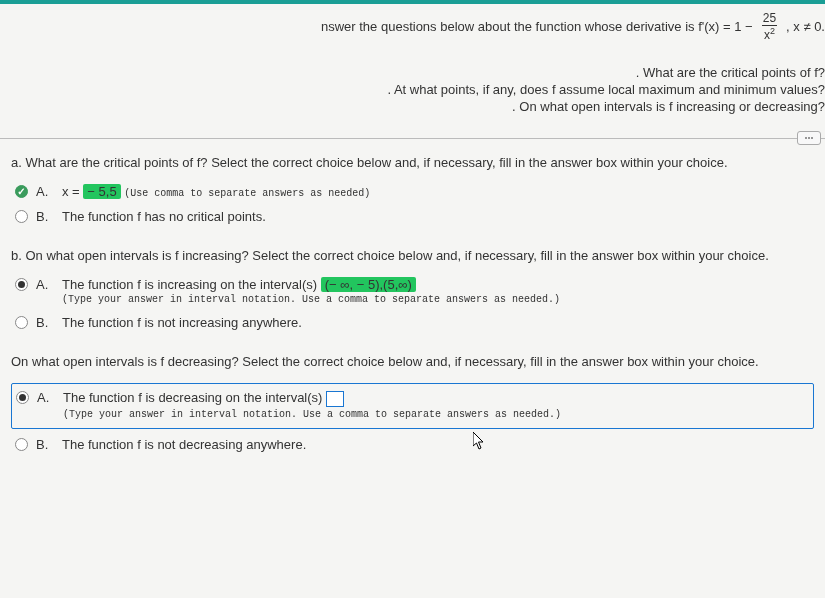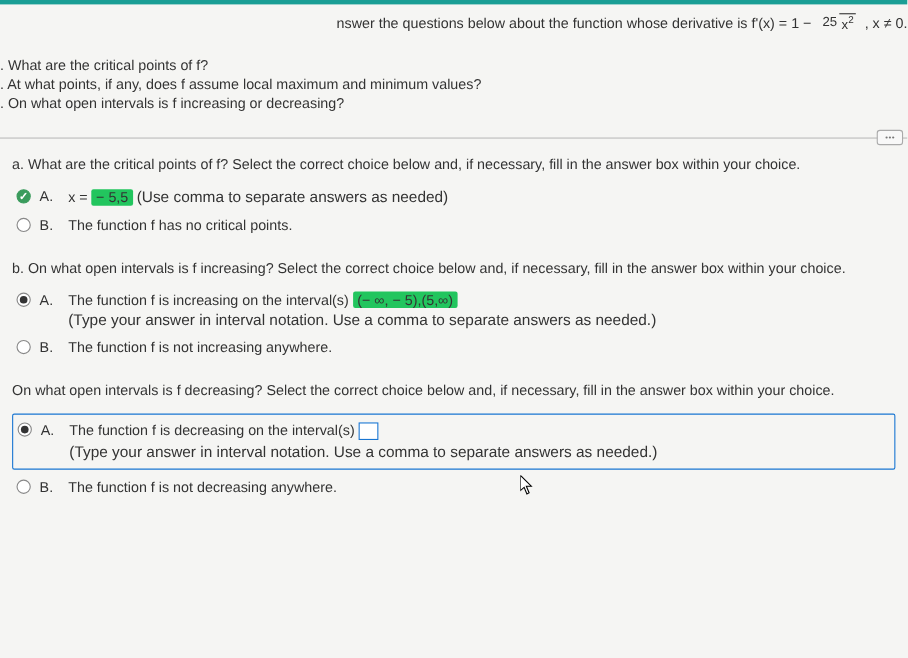--- a/index.html
+++ b/index.html
@@ -10,43 +10,43 @@
       background: #f5f5f3;
       width: 825px;
       height: 598px;
       overflow: hidden;
       position: relative;
     }
     .topbar { height: 4px; background: #1a9e95; }
     .content { padding: 8px 0 0 0; }
     .intro { padding: 0 0 16px 0; }
     .intro-text { display: flex; align-items: center; gap: 4px; justify-content: flex-end; }
-    .fraction { display: inline-flex; align-items: center; font-size: 12px; margin: 0 4px; line-height: 1; }
+    .fraction { display: inline-flex; flex-direction: column; align-items: center; font-size: 12px; margin: 0 4px; line-height: 1; }
     .fraction .num { padding: 0 2px 1px; }
     .fraction .den { border-top: 1px solid #333; padding: 1px 2px 0; }
     .sup { font-size: 9px; vertical-align: super; }
-    .qlist { padding: 8px 0 16px; }
+    .qlist { padding: 8px 0 16px; text-align: right; }
     .qlist div { margin-bottom: 2px; }
     .hr { height: 1px; background: #bbb; margin: 6px 0 16px; position: relative; }
     .more-btn { position: absolute; right: 4px; top: -7px; width: 24px; height: 14px; border: 1px solid #aaa; border-radius: 3px; background: #f8f8f8; display: flex; align-items: center; justify-content: center; gap: 1px; }
     .more-btn span { width: 2px; height: 2px; border-radius: 50%; background: #777; }
     .section { padding: 0 11px 14px; }
     .prompt { margin-bottom: 14px; }
     .option { display: flex; align-items: flex-start; gap: 8px; margin-bottom: 10px; padding-left: 4px; }
     .option-letter { font-weight: normal; min-width: 18px; }
     .option-body { flex: 1; }
     .option-body .line1 { margin-bottom: 2px; }
     .radio { width: 13px; height: 13px; border: 1px solid #888; border-radius: 50%; background: #fff; margin-top: 1px; display: flex; align-items: center; justify-content: center; flex-shrink: 0; }
     .radio.checked .dot { width: 7px; height: 7px; border-radius: 50%; background: #333; }
     .radio.checkmark { background: #3a9b5c; border-color: #3a9b5c; color: #fff; font-size: 10px; font-weight: bold; }
     .answer-box { background: #22c55e; padding: 0 4px; border-radius: 2px; display: inline-block; }
     .empty-box { display: inline-block; width: 18px; height: 16px; border: 1px solid #1976d2; background: #fff; vertical-align: middle; }
     .selected-box { border: 1px solid #1976d2; padding: 6px 6px 6px 0; margin-left: 0; border-radius: 2px; }
     .cursor { position: absolute; top: 432px; left: 473px; font-size: 16px; color: #000; pointer-events: none; }
-    .hint { font-size: 14px; }
+    .hint { font-size: 10px; font-family: Liberation Mono, monospace; }
   </style>
 </head>
 <body>
 
 <div class="topbar"></div>
 
 <div class="content">
 
   <div class="intro">
     <div class="intro-text">

